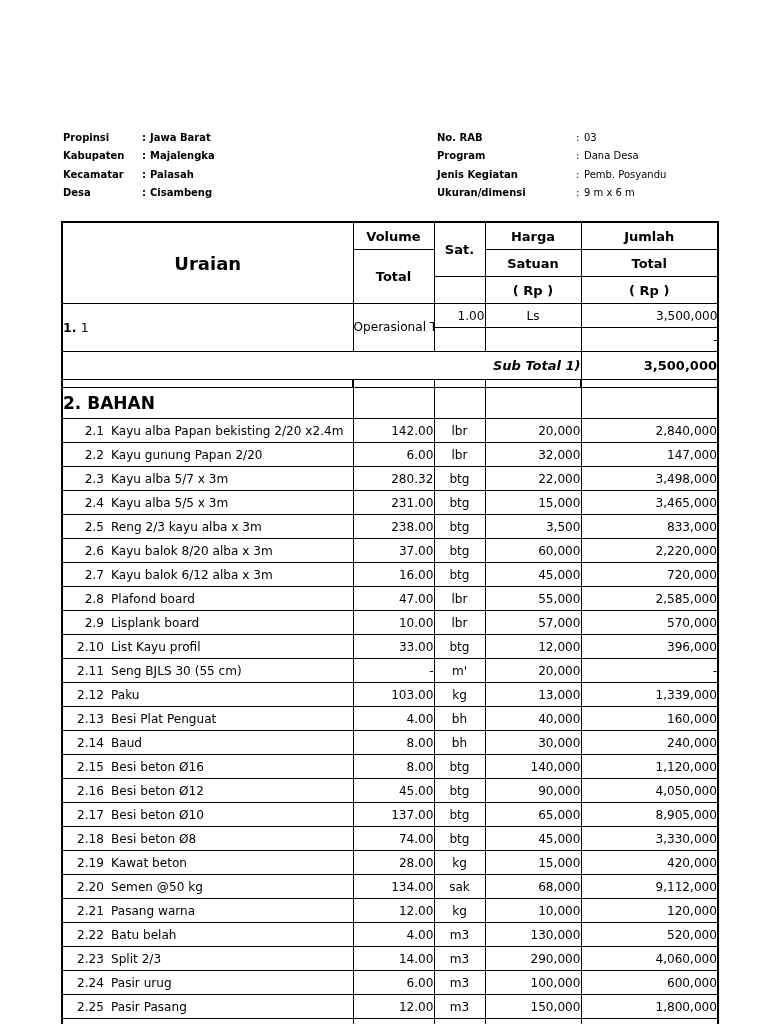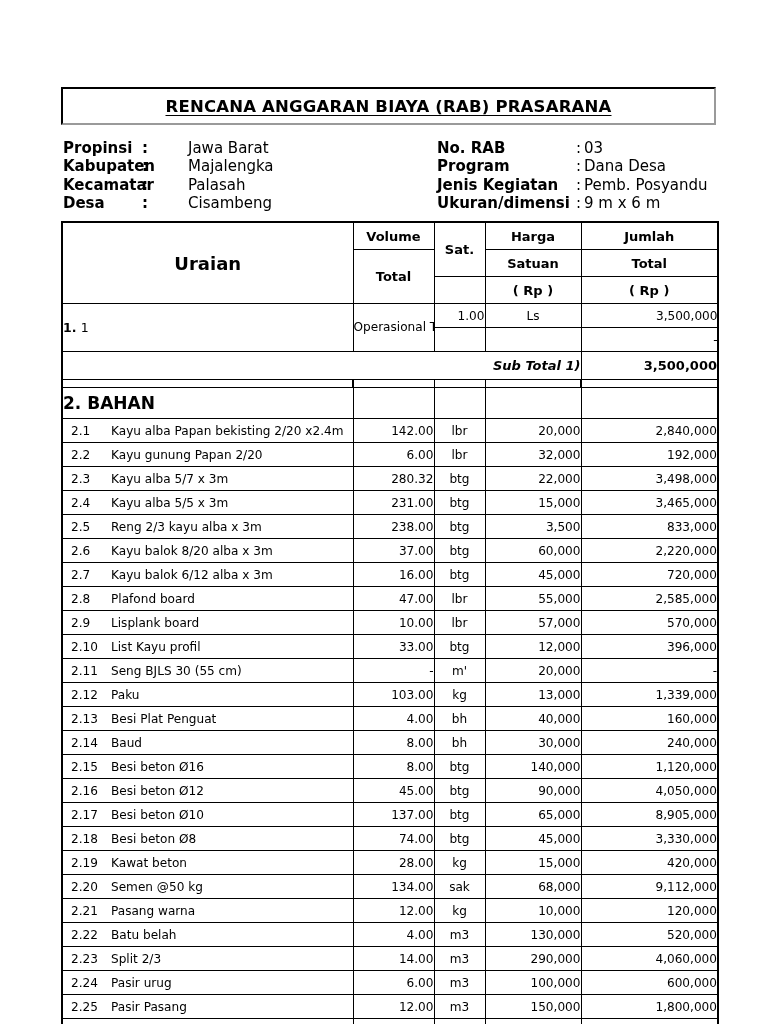--- a/index.html
+++ b/index.html
@@ -42,41 +42,41 @@
     font-size: 16.5px;
     font-weight: bold;
     letter-spacing: .2px;
     text-decoration: underline;
     text-underline-offset: 3px;
   }
 
   
   .meta {
     position: absolute;
-    top: 139px;
-    font-size: 15px;
+    top: 129px;
+    font-size: 10px;
     line-height: 18.3px;
   }
   .meta-left { left: 63px; }
   .meta-right { left: 437px; }
 
   .meta-row {
     display: flex;
     white-space: pre;
   }
   .meta-key {
     font-weight: bold;
   }
   .meta-left .meta-key { width: 79px; }
   .meta-right .meta-key { width: 139px; }
   .meta-sep { width: 8px; font-weight: bold; }
   .meta-left .meta-sep { font-weight: bold; }
   .meta-right .meta-sep { font-weight: normal; }
   .meta-val { font-weight: normal; }
-  .meta-left .meta-val { font-weight: normal; margin-left: 38px; }
+  .meta-left .meta-val { font-weight: bold; }
 
   
   .tbl-wrap {
     position: absolute;
     left: 61px;
     top: 221px;
     width: 656px;
   }
   table.rab {
     border-collapse: collapse;
@@ -118,22 +118,23 @@
 
   .itemline {
     display: flex;
     align-items: center;
     height: 100%;
     padding-left: 8px;
     box-sizing: border-box;
   }
   .itemno {
     width: 40px;
-    text-align: left;
+    text-align: right;
     flex: 0 0 40px;
+    padding-right: 7px;
     box-sizing: border-box;
   }
   .itemdesc {
     flex: 1 1 auto;
     overflow: hidden;
     white-space: nowrap;
   }
 
   
   td.rowno-1 {
@@ -178,23 +179,20 @@
     padding-right: 6px;
   }
   tr.spacer td { height: 7px; border-left-width: 2px; border-right-width: 2px; }
   tr.spacer td.mid { border-left-width: 1px; border-right-width: 1px; }
 </style>
 </head>
 <body>
 
 <div class="page">
 
-  <div class="title-box">
-    <span class="title-text">RENCANA ANGGARAN BIAYA (RAB) PRASARANA</span>
-  </div>
 
   <div class="meta meta-left" id="meta-left">
       <div class="meta-row"><span class="meta-key">Propinsi</span><span class="meta-sep">:</span><span class="meta-val">Jawa Barat</span></div>
       <div class="meta-row"><span class="meta-key">Kabupaten</span><span class="meta-sep">:</span><span class="meta-val">Majalengka</span></div>
       <div class="meta-row"><span class="meta-key">Kecamatar</span><span class="meta-sep">:</span><span class="meta-val">Palasah</span></div>
       <div class="meta-row"><span class="meta-key">Desa</span><span class="meta-sep">:</span><span class="meta-val">Cisambeng</span></div>
     </div>
 
   <div class="meta meta-right" id="meta-right">
       <div class="meta-row"><span class="meta-key">No. RAB</span><span class="meta-sep">:</span><span class="meta-val">03</span></div>
@@ -279,21 +277,21 @@
           <tr>
             <td class="desc cL">
               <div class="itemline">
                 <span class="itemno">2.2</span>
                 <span class="itemdesc">Kayu gunung Papan 2/20</span>
               </div>
             </td>
             <td class="num">6.00</td>
             <td class="unit">lbr</td>
             <td class="num">32,000</td>
-            <td class="num cR">192,000</td>
+            <td class="num cR">147,000</td>
           </tr>
           <tr>
             <td class="desc cL">
               <div class="itemline">
                 <span class="itemno">2.3</span>
                 <span class="itemdesc">Kayu alba 5/7 x 3m</span>
               </div>
             </td>
             <td class="num">280.32</td>
             <td class="unit">btg</td>

